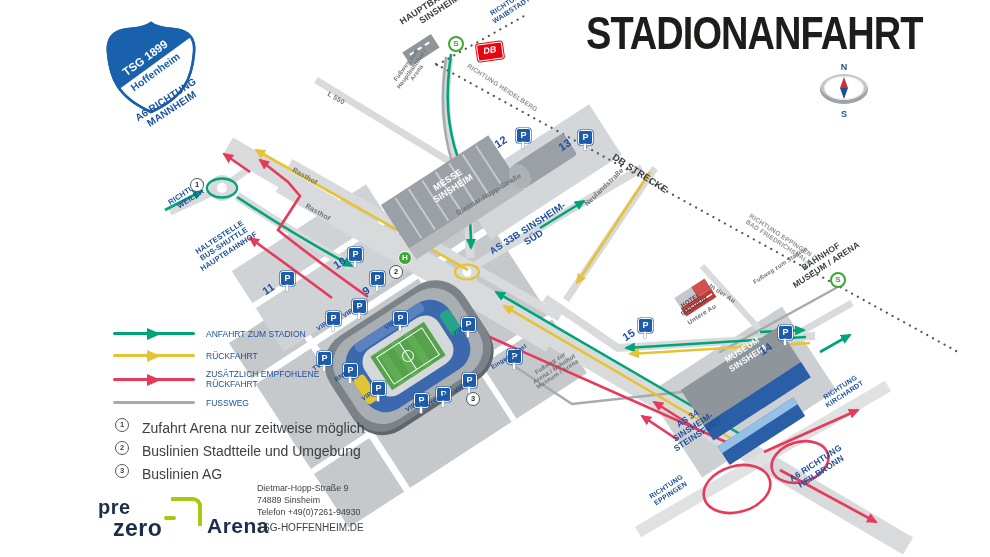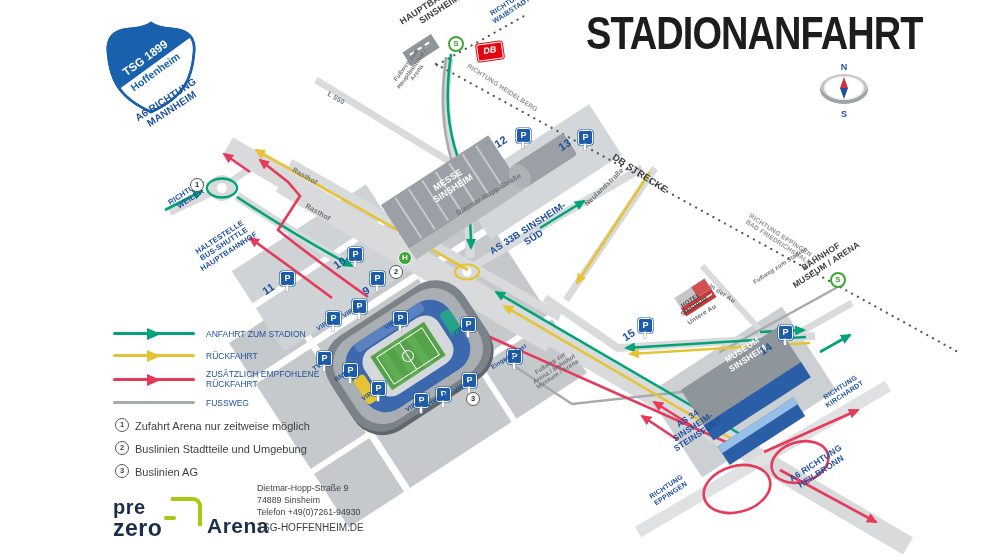--- a/index.html
+++ b/index.html
@@ -45,21 +45,21 @@
   #compass .nb{position:absolute;left:20px;top:26px;width:0;height:0;
       border-left:4px solid transparent;border-right:4px solid transparent;border-top:11px solid #1d4f9c;}
   
   .lline{position:absolute;left:113px;width:82px;height:3px;border-radius:2px;}
   .ltri{position:absolute;left:147px;width:0;height:0;border-top:6px solid transparent;
       border-bottom:6px solid transparent;border-left:14px solid #000;}
   .llab{position:absolute;left:206px;color:#1d4f9c;font-weight:normal;font-size:8.5px;
       white-space:pre-line;line-height:1.2;}
   .nck{position:absolute;left:115px;width:12px;height:12px;border:1.1px solid #54575a;border-radius:50%;
       background:#fff;font-size:7.5px;line-height:12px;text-align:center;font-weight:bold;color:#3c3f42;}
-  .ntx{position:absolute;left:135px;font-size:11px;color:#3c3f42;}
+  .ntx{position:absolute;left:142px;font-size:14px;color:#3c3f42;}
   
   .fz{position:absolute;color:#1b2d4d;font-weight:bold;letter-spacing:.5px;}
   .gbr{position:absolute;left:171px;top:497px;width:27px;height:25px;border:4px solid #a8c813;
       border-left:none;border-bottom:none;border-radius:0 9px 0 0;}
   .gbr2{position:absolute;left:164px;top:516px;width:12px;height:4px;background:#a8c813;border-radius:2px;}
   .adr{position:absolute;left:257px;font-size:8.8px;color:#3c3f42;}
 </style>
 </head>
 <body>
 
@@ -361,21 +361,21 @@
   <div>
     <span class="nck" style="top:418px">1</span>
     <span class="ntx" style="top:420px">Zufahrt Arena nur zeitweise möglich</span>
     <span class="nck" style="top:441px">2</span>
     <span class="ntx" style="top:443px">Buslinien Stadtteile und Umgebung</span>
     <span class="nck" style="top:464px">3</span>
     <span class="ntx" style="top:466px">Buslinien AG</span>
   </div>
 
   <div>
-    <div class="fz" style="left:113px;top:496px;font-size:20px">pre</div>
+    <div class="fz" style="left:98px;top:496px;font-size:20px">pre</div>
     <div class="fz" style="left:113px;top:515px;font-size:23px">zero</div>
     <div class="gbr"></div>
     <div class="gbr2"></div>
     <div class="fz" style="left:207px;top:514px;font-size:21px">Arena</div>
     <div class="adr" style="top:483px">Dietmar-Hopp-Straße 9</div>
     <div class="adr" style="top:495px">74889 Sinsheim</div>
     <div class="adr" style="top:507px">Telefon +49(0)7261-94930</div>
     <div class="adr" style="top:522px;font-weight:normal;font-size:10px">TSG-HOFFENHEIM.DE</div>
   </div>
 

